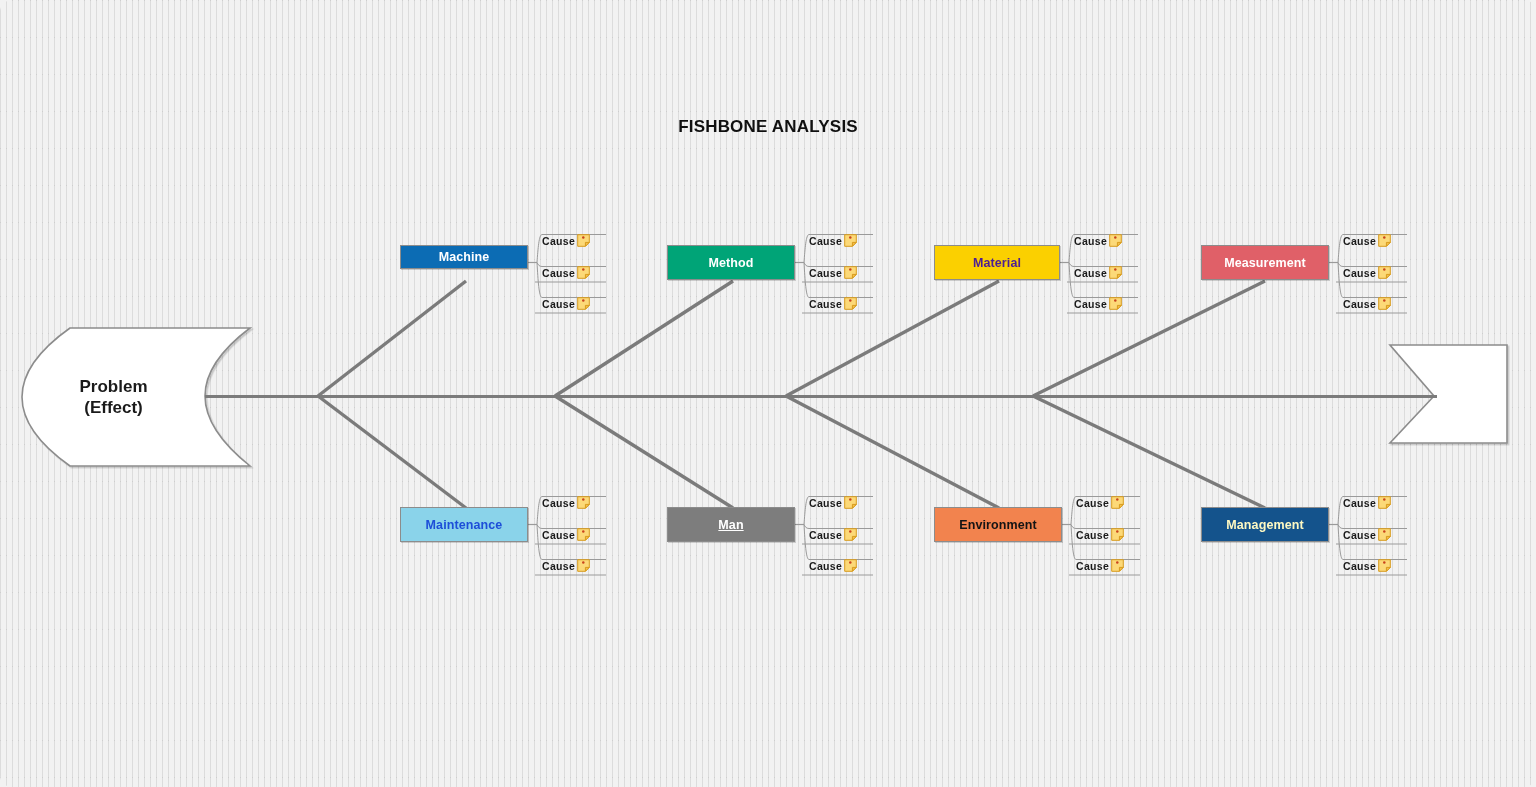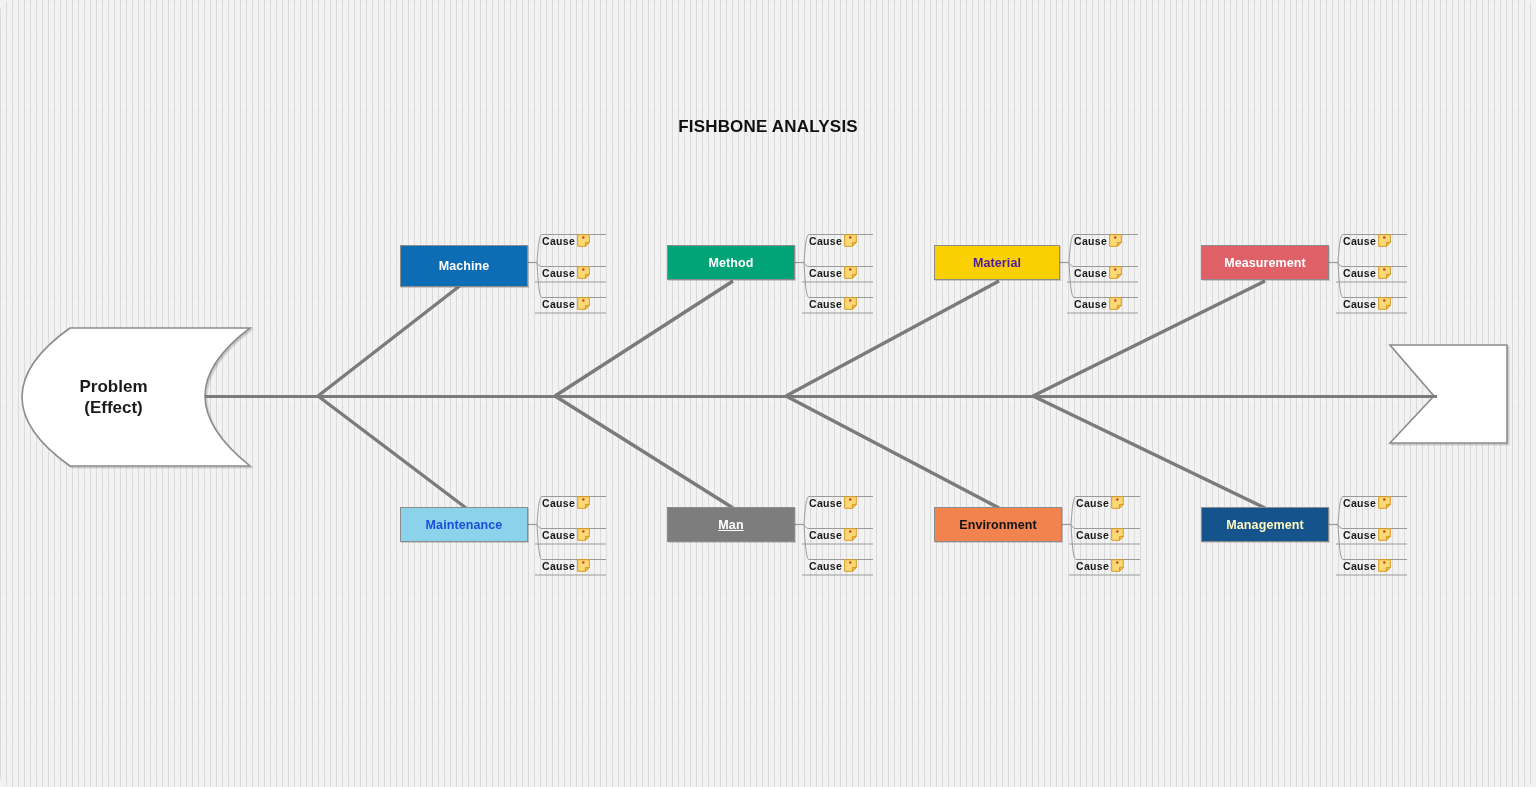--- a/index.html
+++ b/index.html
@@ -168,21 +168,21 @@
       <line x1="1062" y1="524.5" x2="1071" y2="524.5" stroke="#9a9a9a" stroke-width="1.2"></line>
       <path d="M 1338 524.5 C 1339 510.5, 1340 496.5, 1343 496.5 L 1407 496.5" fill="none" stroke="#9a9a9a" stroke-width="1"></path>
       <line x1="1336" y1="544" x2="1407" y2="544" stroke="#9a9a9a" stroke-width="1"></line>
       <path d="M 1338 524.5 C 1339 526.5, 1340 528.5, 1343 528.5 L 1407 528.5" fill="none" stroke="#9a9a9a" stroke-width="1"></path>
       <line x1="1336" y1="575" x2="1407" y2="575" stroke="#9a9a9a" stroke-width="1"></line>
       <path d="M 1338 524.5 C 1339 542, 1340 559.5, 1343 559.5 L 1407 559.5" fill="none" stroke="#9a9a9a" stroke-width="1"></path>
       <line x1="1329" y1="524.5" x2="1338" y2="524.5" stroke="#9a9a9a" stroke-width="1.2"></line>
     </svg>
 
   <div id="nodes">
-      <div class="cat-box" style="left: 400px; top: 245px; width: 128px; height: 42px; background: rgb(12, 108, 180); color: rgb(255, 255, 255);">
+      <div class="cat-box" style="left: 400px; top: 245px; width: 128px; height: 24px; background: rgb(12, 108, 180); color: rgb(255, 255, 255);">
         <span>Machine</span>
       </div>
       <div class="cause-item" style="left: 542px; top: 230.5px;">
         <span class="cause-text">Cause</span>
         <svg width="13" height="13" viewBox="0 0 13 13" class="note-icon">
           <path d="M0.7 0.7 H12.3 V8.4 L8.4 12.3 H0.7 Z" fill="#fcd978" stroke="#d79b1e" stroke-width="1"></path>
           <path d="M12.3 8.4 H8.4 V12.3 Z" fill="#f5c04a" stroke="#d79b1e" stroke-width="1"></path>
           <circle cx="6.3" cy="3.6" r="1.25" fill="#c9441c"></circle>
         </svg>
       </div>

